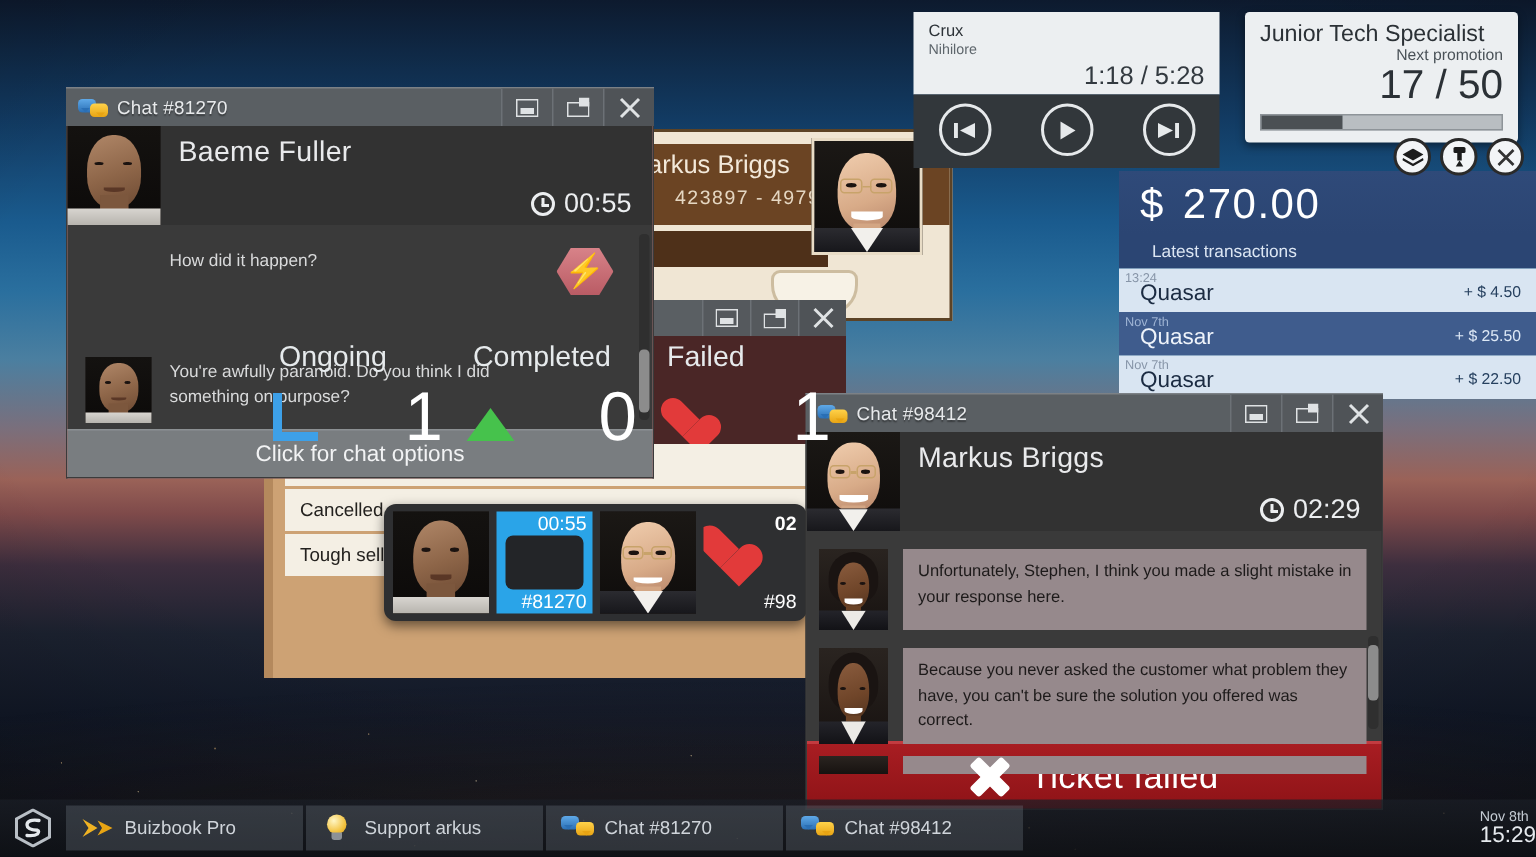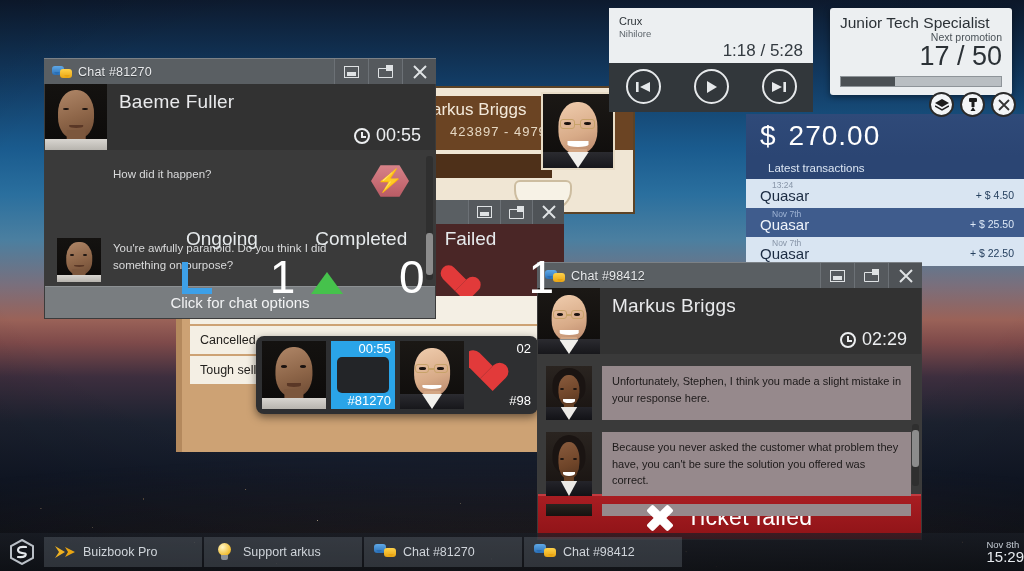--- a/index.html
+++ b/index.html
@@ -268,21 +268,21 @@
 
   
   #money { left:746px; top:114px; width:278px; }
   #money .head { background:linear-gradient(#2f4a79,#2b4573); padding:6px 0 4px 14px; }
   #money .amt { font-size:28px; color:#fff; font-weight:300; letter-spacing:1px;}
   #money .amt .cur{ margin-right:12px; }
   #money .lt { font-size:11.5px; color:#dce6f3; padding:6px 0 5px 22px; background:#2b4573;}
   .tx { position:relative; height:29px; padding:0 10px 0 14px; }
   .tx.odd { background:#d9e5f2; }
   .tx.even { background:#3f5c8d; }
-  .tx .d { position:absolute; left:26px; top:1px; font-size:8.5px; }
+  .tx .d { position:absolute; left:4px; top:1px; font-size:8.5px; }
   .tx .n { position:absolute; left:14px; top:8px; font-size:15px; }
   .tx .v { position:absolute; right:10px; top:10px; font-size:10.5px; }
   .tx.odd .d{color:#8795a8;} .tx.odd .n{color:#1b2b42;} .tx.odd .v{color:#26405f;}
   .tx.even .d{color:#9fb4d4;} .tx.even .n{color:#eef3fa;} .tx.even .v{color:#dde8f6;}
   .money-btns { position:absolute; right:8px; top:-22px; display:flex; gap:6px; }
   .mbtn { width:25px; height:25px; border-radius:50%; background:#f3f5f7; border:2px solid #2a2a2a;
     display:flex; align-items:center; justify-content:center; font-size:13px; color:#222; }
 
   
   #taskbar {
@@ -420,21 +420,21 @@
     <div class="eye e1"></div>
       <div class="eye e2"></div>
     <div class="glasses g1"></div>
       <div class="glasses g2"></div>
       <div class="gbridge"></div>
     <div class="mouth"></div>
       <div class="shirt"></div>
   </div>
   <div style="width:64px;height:68px;flex:none;position:relative;overflow:hidden;">
     <div class="gl-heart" style="position:absolute;left:-2px;top:12px;width:44px;height:40px;transform:scale(1.1);"></div>
-    <div style="position:absolute;right:2px;top:0;font-size:13px;color:#fff;">02</div>
+    <div style="position:absolute;right:2px;top:0;font-size:13px;color:#fff;font-weight:bold;">02</div>
     <div style="position:absolute;right:2px;bottom:1px;font-size:13px;color:#fff;">#98</div>
   </div>
 </div>
 
 <div class="win" id="chat1">
   <div class="titlebar">
     <div class="tb-icon">
       <div class="chat-ico">
           <div class="b1"></div>
           <div class="b2"></div>

